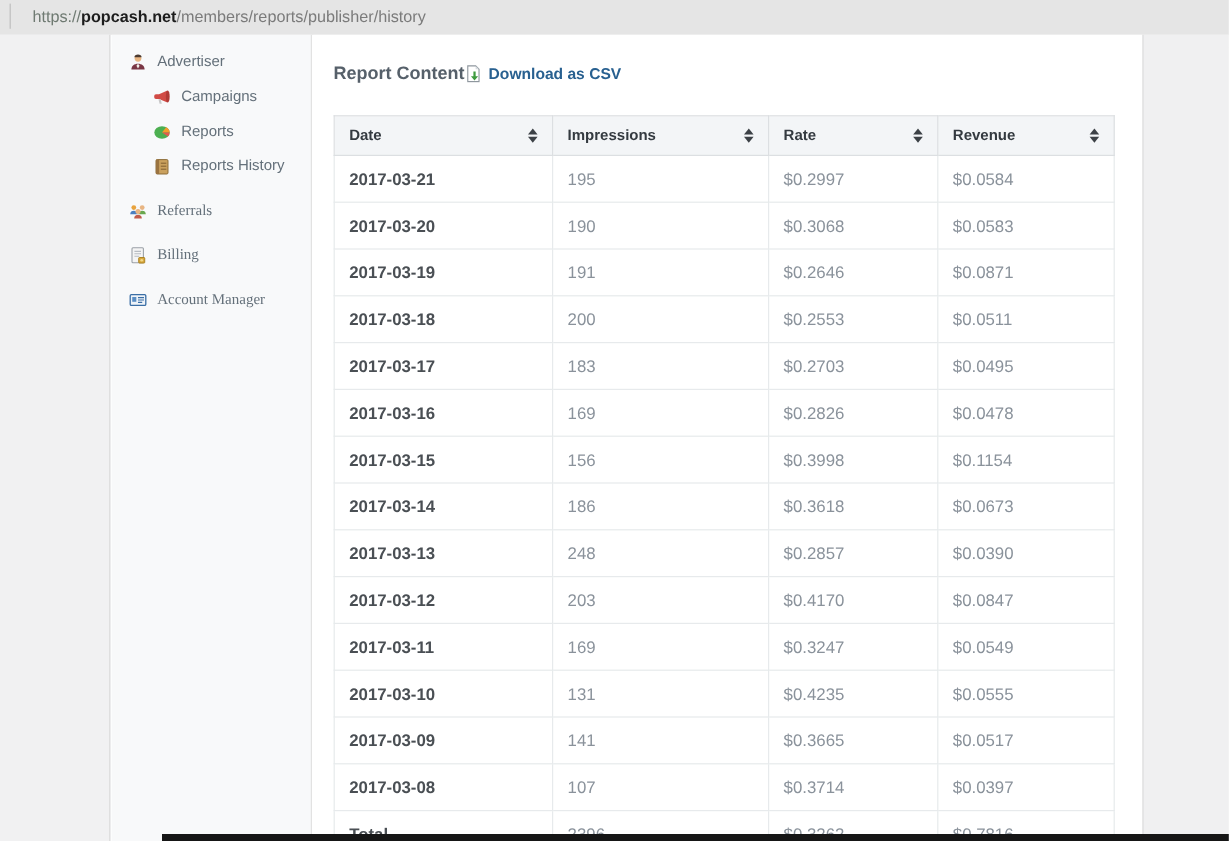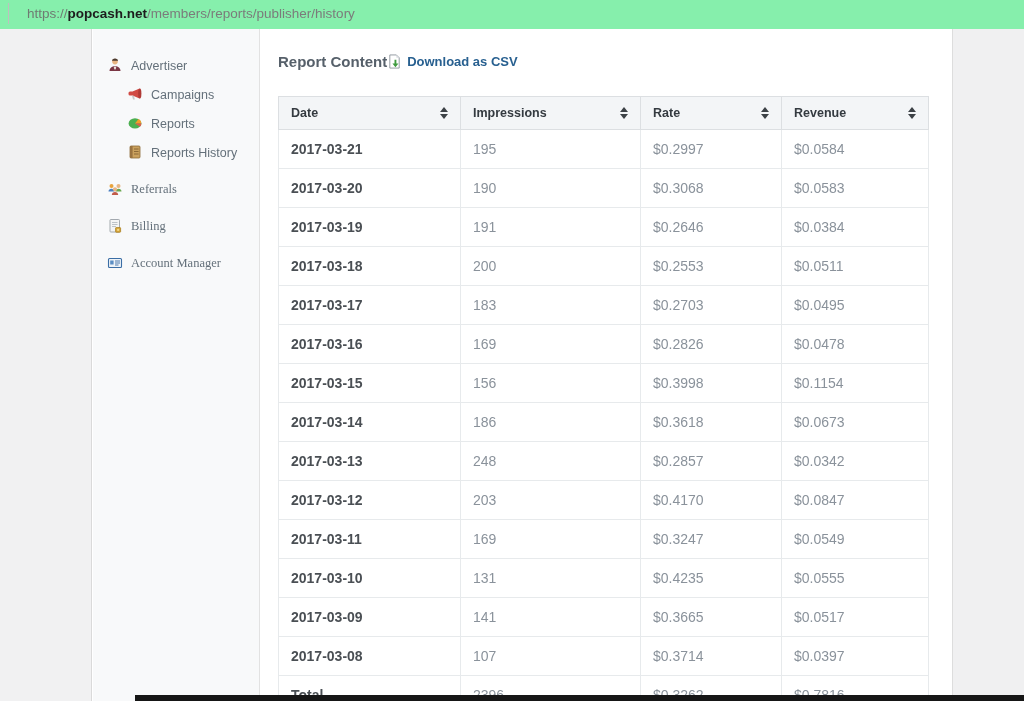--- a/index.html
+++ b/index.html
@@ -1,38 +1,38 @@
 <!DOCTYPE html>
 <html><head>
 <meta charset="utf-8">
 <style>
   * { margin:0; padding:0; box-sizing:border-box; }
   html,body { width:1024px; height:701px; overflow:hidden; background:#fff;
               font-family:"Liberation Sans", sans-serif; }
 
   
   .addr-bar { position:absolute; top:0; left:0; width:1024px; height:40px;
-              background:#86efac; border-bottom:1px solid #d5d5d5;padding-left:17px; }
+              background:#e5e5e5; border-bottom:1px solid #d5d5d5;padding-left:17px; }
   .addr-sep { position:absolute; left:8px; top:3px; width:1px; height:21px; background:#bfbfbf; }
   .addr-url { position:absolute; left:27px; top:0; line-height:27px; font-size:13.5px; white-space:nowrap; }
   .u-scheme { color:#6f7a72; }
   .u-domain { color:#1d1d1d; font-weight:bold; }
   .u-path   { color:#7b7b7b; }
 
   
   .page { position:absolute; top:29px; left:0; width:1024px; height:672px; background:#fff; }
   .gutter-left  { position:absolute; left:0; top:0; width:92px; height:100%;
                   background:#f1f1f2; border-right:1px solid #dadada; }
   .gutter-right { position:absolute; right:0; top:0; width:72px; height:100%;
                   background:#f0f0f1; border-left:1px solid #ddd; }
 
   
   .sidebar { position:absolute; left:93px; top:0; width:167px; height:100%;
              background:#f8f9fa; border-right:1px solid #e2e2e2; padding-top:15px; }
-  .side-item { display:flex; align-items:flex-end; height:29px; padding-left:14px;
+  .side-item { display:flex; align-items:flex-start; height:29px; padding-left:14px;
                font-size:12.5px; color:#64707a; cursor:pointer; white-space:nowrap; }
   .side-item.sub { padding-left:34px; }
   .side-item .ic { width:16px; height:16px; margin-right:8px; flex:0 0 16px; }
   .gap-sm { margin-top:8px;font-family:Liberation Serif, serif; }
 
   
   .content { position:absolute; left:261px; top:0; width:691px; height:100%;
              background:#fff; padding:21px 24px 0 17px; }
   .content-head { display:flex; align-items:center; height:22px; }
   .page-title { font-size:15px; font-weight:bold; color:#56606a; }
@@ -237,21 +237,21 @@
           <tr>
           <td class="k">2017-03-20</td>
           <td>190</td>
           <td>$0.3068</td>
           <td>$0.0583</td>
         </tr>
           <tr>
           <td class="k">2017-03-19</td>
           <td>191</td>
           <td>$0.2646</td>
-          <td>$0.0384</td>
+          <td>$0.0871</td>
         </tr>
           <tr>
           <td class="k">2017-03-18</td>
           <td>200</td>
           <td>$0.2553</td>
           <td>$0.0511</td>
         </tr>
           <tr>
           <td class="k">2017-03-17</td>
           <td>183</td>
@@ -273,21 +273,21 @@
           <tr>
           <td class="k">2017-03-14</td>
           <td>186</td>
           <td>$0.3618</td>
           <td>$0.0673</td>
         </tr>
           <tr>
           <td class="k">2017-03-13</td>
           <td>248</td>
           <td>$0.2857</td>
-          <td>$0.0342</td>
+          <td>$0.0390</td>
         </tr>
           <tr>
           <td class="k">2017-03-12</td>
           <td>203</td>
           <td>$0.4170</td>
           <td>$0.0847</td>
         </tr>
           <tr>
           <td class="k">2017-03-11</td>
           <td>169</td>

